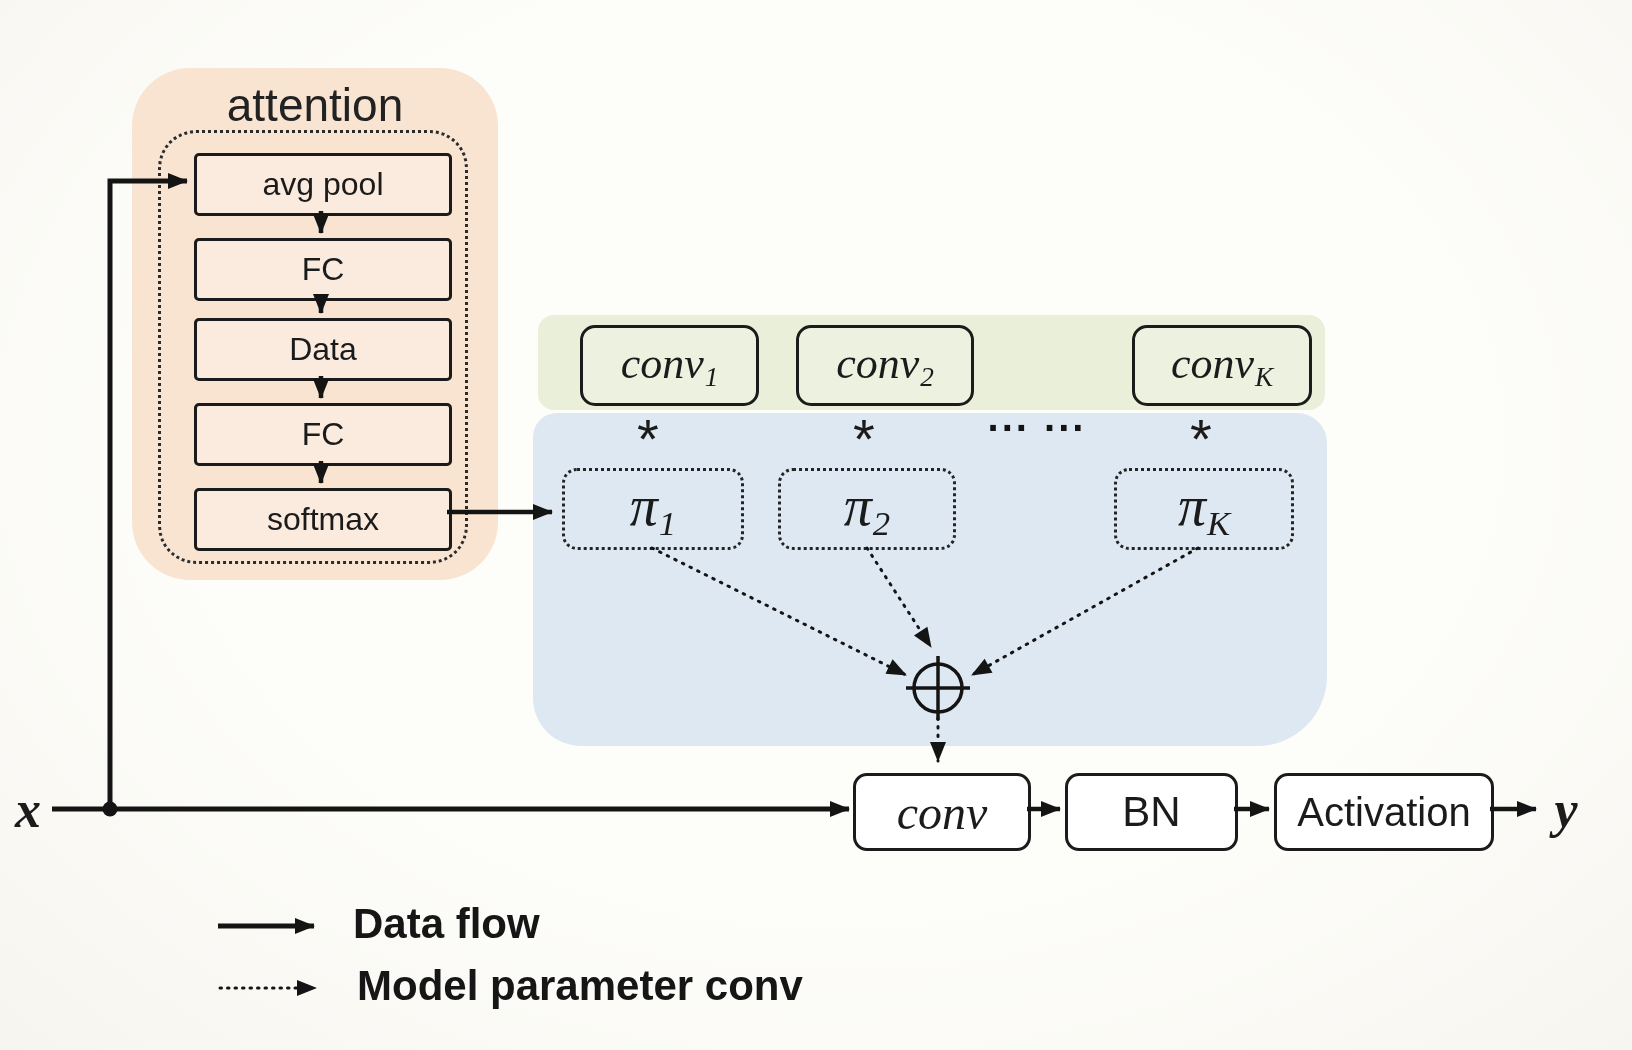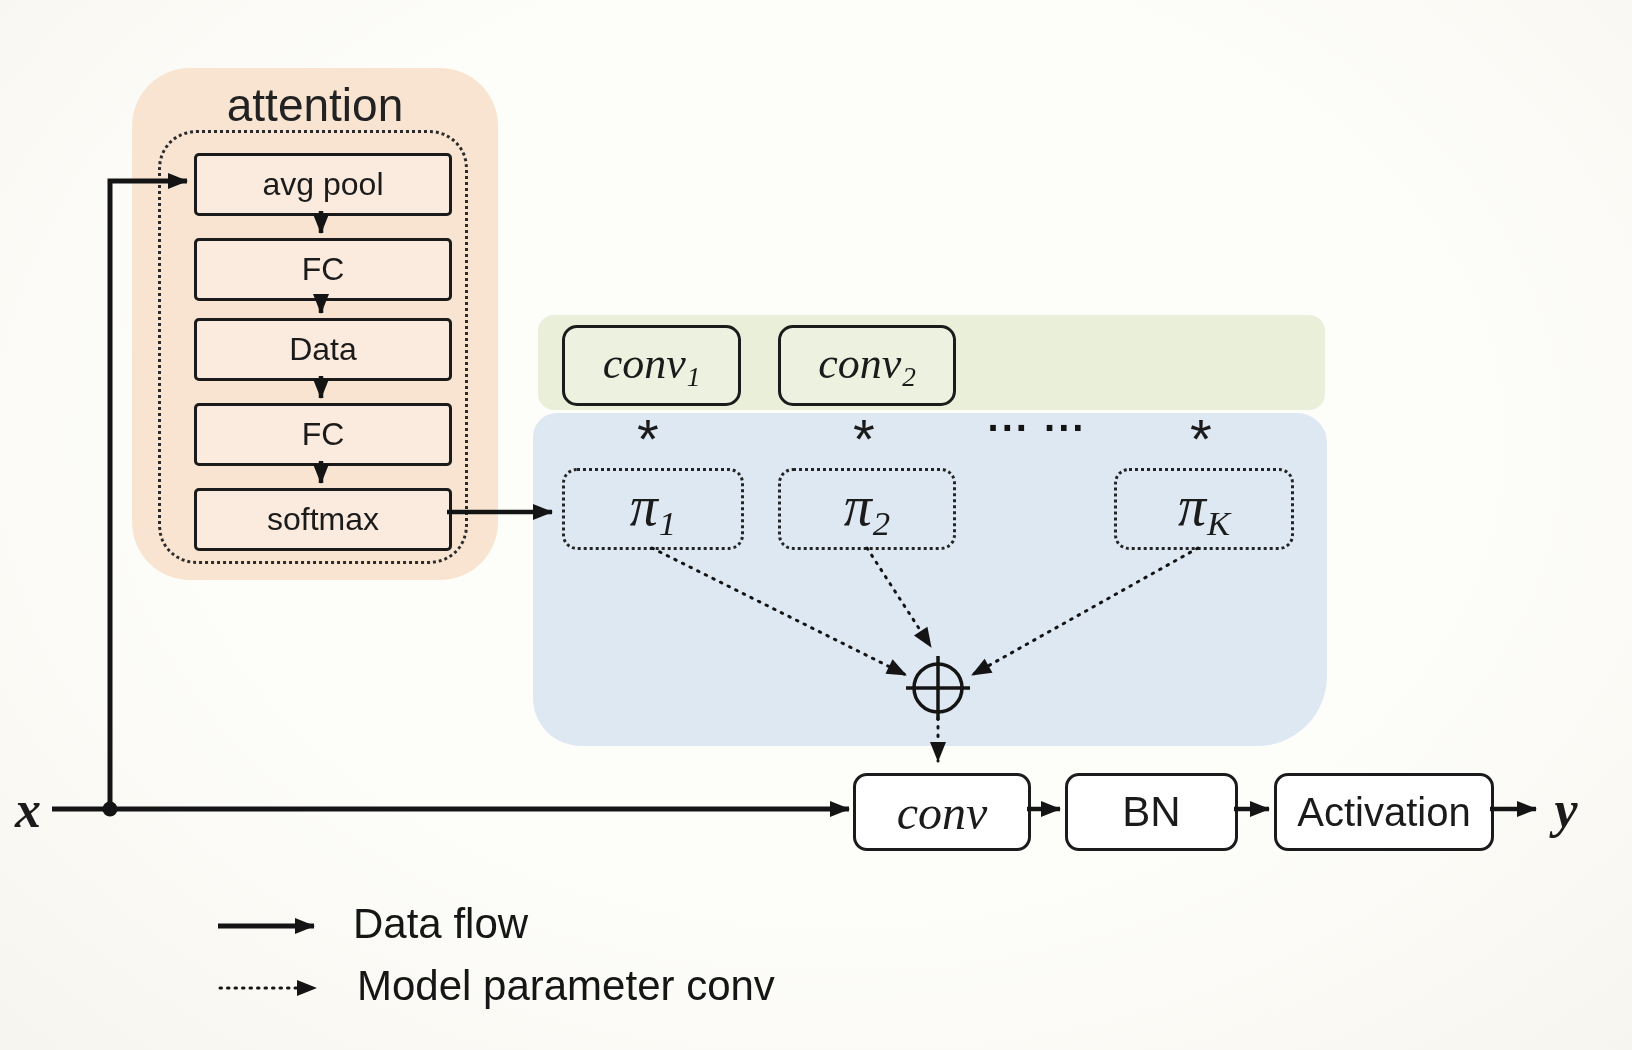--- a/index.html
+++ b/index.html
@@ -16,30 +16,30 @@
   .attn-title{left:132px;top:78px;width:366px;height:54px;font-size:46px;color:#222;}
   .attn-dotted{left:158px;top:130px;width:304px;height:428px;border:3px dotted #2b2b2b;border-radius:38px;}
   .abox{left:194px;width:252px;height:57px;background:rgba(255,255,255,.28);
         border:3.5px solid #1b1b1b;border-radius:5px;font-size:32px;}
   .panel-green{left:538px;top:315px;width:787px;height:95px;border-radius:16px;background:#e9efd9;}
   .panel-blue{left:533px;top:413px;width:794px;height:333px;border-radius:24px 30px 70px 48px;background:#dee8f2;}
 
   
   .math{font-family:"Liberation Serif","DejaVu Serif",serif;font-style:italic;}
   .msub{font-size:.62em;vertical-align:-0.28em;margin-left:1px;}
-  .kbox{top:325px;height:75px;background:#edf2e0;border:3.5px solid #1b1b1b;border-radius:15px;font-size:44px;}
+  .kbox{top:325px;height:75px;background:#edf2e0;border:3.5px solid #1b1b1b;border-radius:15px;font-size:44px;margin-left:18px;}
   .pibox{top:468px;height:76px;border:3px dotted #242424;border-radius:15px;font-size:56px;}
   .star{width:44px;height:46px;font-size:56px;}
   .star span{transform:translateY(14%);display:block;}
   .dots{font-weight:bold;font-size:40px;letter-spacing:3px;color:#141414;}
 
   .mainbox{top:773px;height:72px;background:#ffffff;border:3.5px solid #1b1b1b;border-radius:14px;}
   .io{font-size:52px;font-weight:bold;}
 
-  .legend-label{font-size:42px;color:#161616;}
+  .legend-label{font-size:42px;color:#161616;font-weight:bold;}
   svg{display:block;}
   .overlay{left:0;top:0;pointer-events:none;z-index:6;}
   .z1{z-index:1}.z2{z-index:2}.z3{z-index:3}
 </style>
 </head>
 <body>
 
 <div class="canvas">
 
   <div class="abs z1 panel-attn"></div>
@@ -99,20 +99,23 @@
   <div class="abs z3 flexc abox" style="top:488px">
     <span>softmax</span>
   </div>
 
   <div class="abs z3 flexc kbox math" style="left:562px;width:173px">
     <span><span>conv</span><span class="msub">1</span></span>
   </div>
   <div class="abs z3 flexc kbox math" style="left:778px;width:172px">
     <span><span>conv</span><span class="msub">2</span></span>
   </div>
+  <div class="abs z3 flexc kbox math" style="left:1114px;width:174px">
+    <span><span>conv</span><span class="msub">K</span></span>
+  </div>
 
   <div class="abs z3 flexc star" style="left:626px;top:406px">
     <span>*</span>
     </div>
   <div class="abs z3 flexc star" style="left:842px;top:406px">
     <span>*</span>
     </div>
   <div class="abs z3 flexc star" style="left:1179px;top:406px">
     <span>*</span>
     </div>

